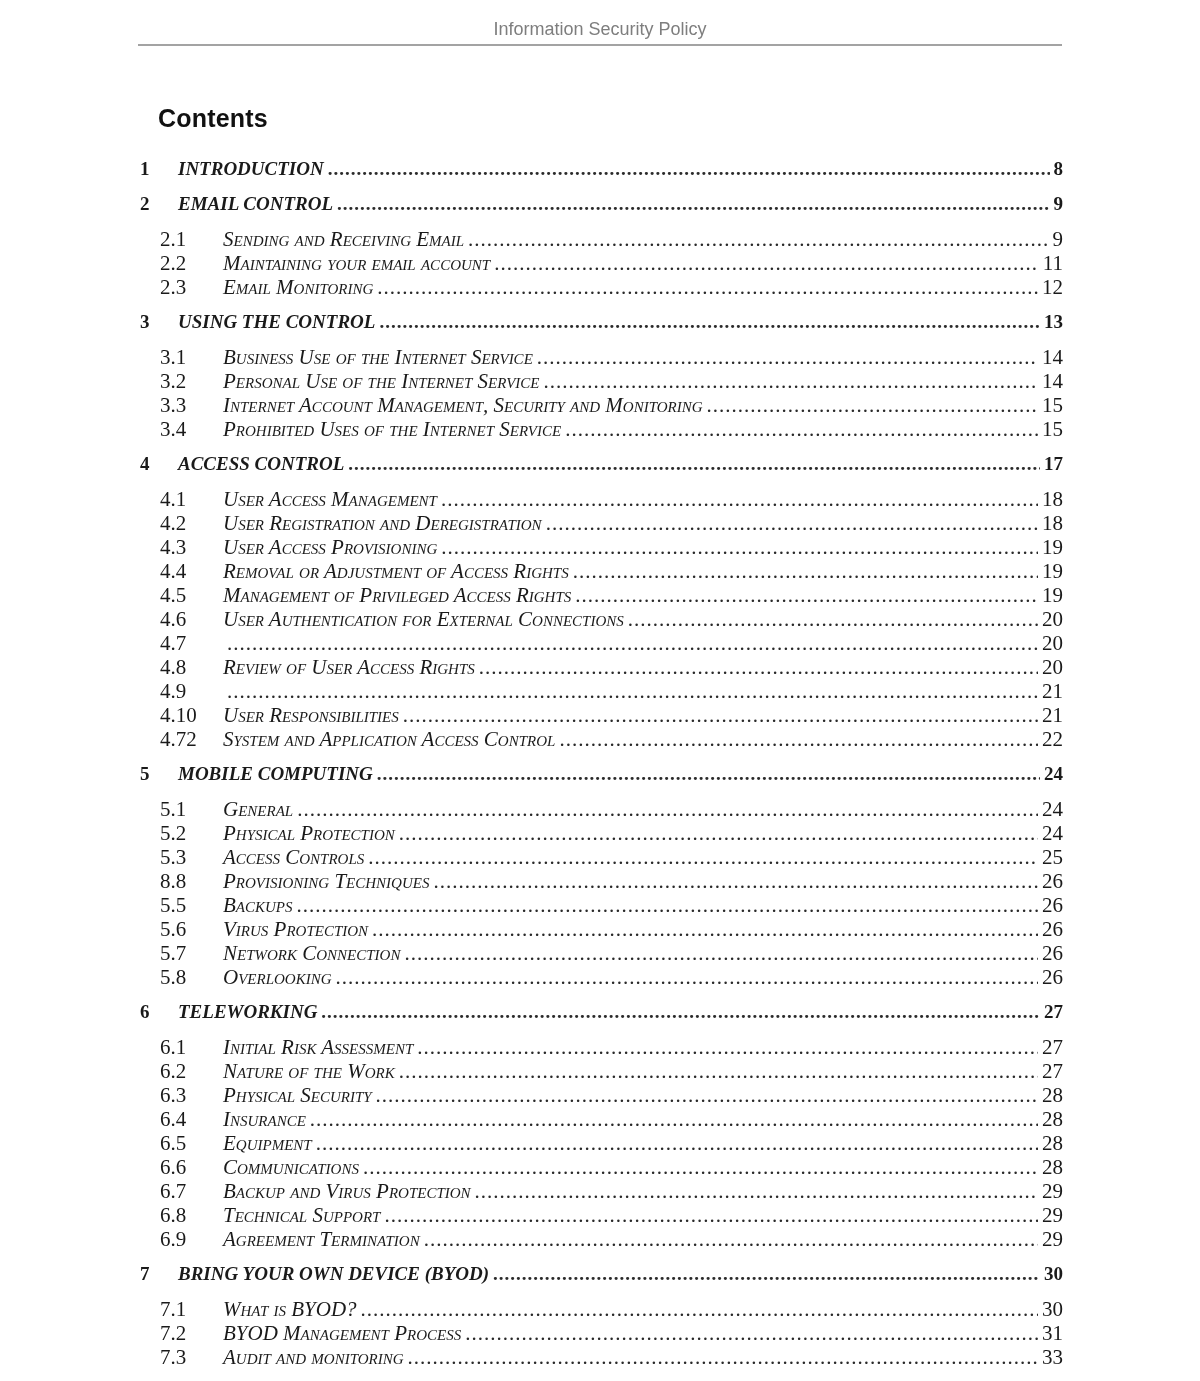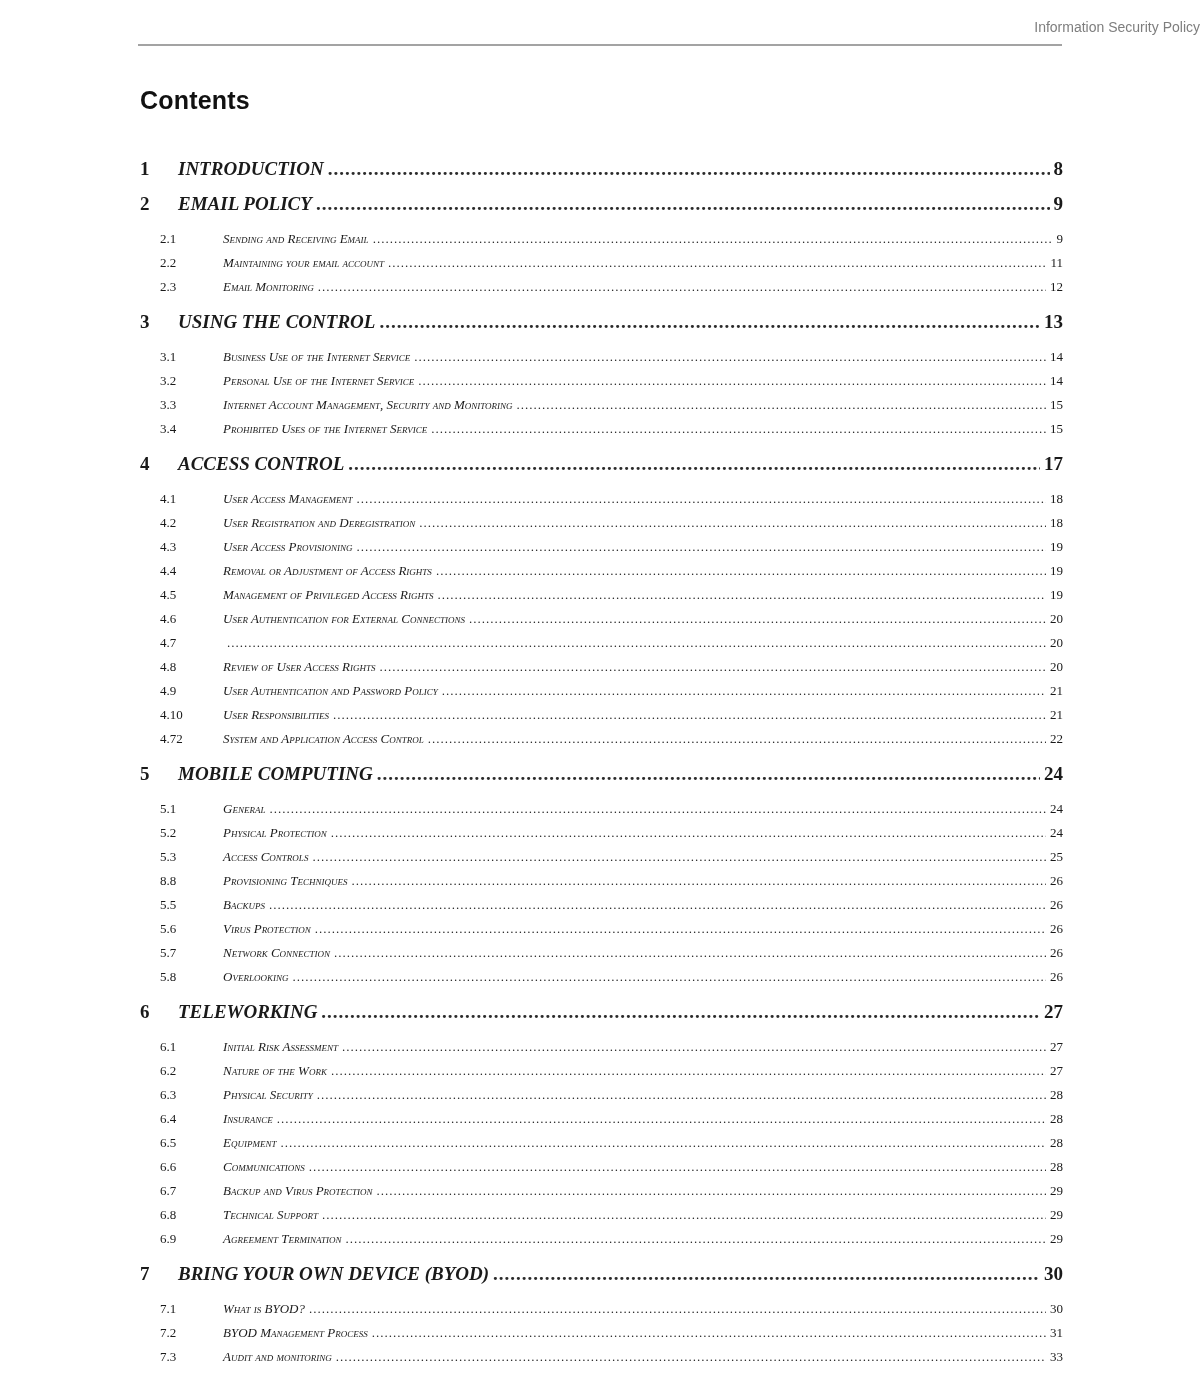--- a/index.html
+++ b/index.html
@@ -8,23 +8,23 @@
     width: 1200px;
     height: 1381px;
     background: #ffffff;
     overflow: hidden;
     font-family: "Liberation Serif", serif;
     color: #1a1a1a;
   }
   .header-title {
     position: absolute;
     top: 19px; left: 0; width: 1200px;
-    text-align: right;
+    text-align: center;
     font-family: "Liberation Sans", sans-serif;
-    font-size: 14px;
+    font-size: 18px;
     color: #7e7e7e;
   }
   .header-rule {
     position: absolute;
     top: 44px; left: 138px; width: 924px;
     border-top: 2px solid #a3a3a3;
   }
   .contents-heading {
     position: absolute;
     top: 86px; left: 140px;
@@ -35,21 +35,21 @@
     letter-spacing: 0.2px;
   }
   .toc {
     position: absolute;
     top: 146px; left: 140px; width: 923px;
   }
   .toc-row {
     display: flex;
     align-items: baseline;
     line-height: 24px;
-    font-size: 13px;
+    font-size: 21px;
     white-space: nowrap;
   }
   .toc-row.main {
     font-weight: bold;
     font-size: 19px;
     margin: 11px 0;
   }
   .toc-row.sub .label { font-variant: small-caps; }
   .toc-row.main .num { flex: none; width: 38px; }
   .toc-row.sub  .num { flex: none; width: 63px; margin-left: 20px; }
@@ -64,31 +64,31 @@
     color: #2a2a2a;
   }
   .pagenum { flex: none; text-align: right; padding-left: 2px; }
 </style>
 </head>
 <body>
 
 <div class="page">
   <div class="header-title">Information Security Policy</div>
   <div class="header-rule"></div>
-  <h1 class="contents-heading" style="margin:0;">Contents</h1>
+  <h1 class="contents-heading" style="margin:18px;">Contents</h1>
   <div class="toc">
       <div class="toc-row main">
         <span class="num">1</span>
         <span class="label">INTRODUCTION</span>
         <span class="leader">............................................................................................................................................................................................................................................................................................................</span>
         <span class="pagenum">8</span>
       </div>
       <div class="toc-row main">
         <span class="num">2</span>
-        <span class="label">EMAIL POLICY</span>
+        <span class="label">EMAIL CONTROL</span>
         <span class="leader">............................................................................................................................................................................................................................................................................................................</span>
         <span class="pagenum">9</span>
       </div>
       <div class="toc-row sub">
         <span class="num">2.1</span>
         <span class="label">Sending and Receiving Email</span>
         <span class="leader">............................................................................................................................................................................................................................................................................................................</span>
         <span class="pagenum">9</span>
       </div>
       <div class="toc-row sub">
@@ -181,21 +181,20 @@
         <span class="pagenum">20</span>
       </div>
       <div class="toc-row sub">
         <span class="num">4.8</span>
         <span class="label">Review of User Access Rights</span>
         <span class="leader">............................................................................................................................................................................................................................................................................................................</span>
         <span class="pagenum">20</span>
       </div>
       <div class="toc-row sub">
         <span class="num">4.9</span>
-        <span class="label">User Authentication and Password Policy</span>
         <span class="leader">............................................................................................................................................................................................................................................................................................................</span>
         <span class="pagenum">21</span>
       </div>
       <div class="toc-row sub">
         <span class="num">4.10</span>
         <span class="label">User Responsibilities</span>
         <span class="leader">............................................................................................................................................................................................................................................................................................................</span>
         <span class="pagenum">21</span>
       </div>
       <div class="toc-row sub">

